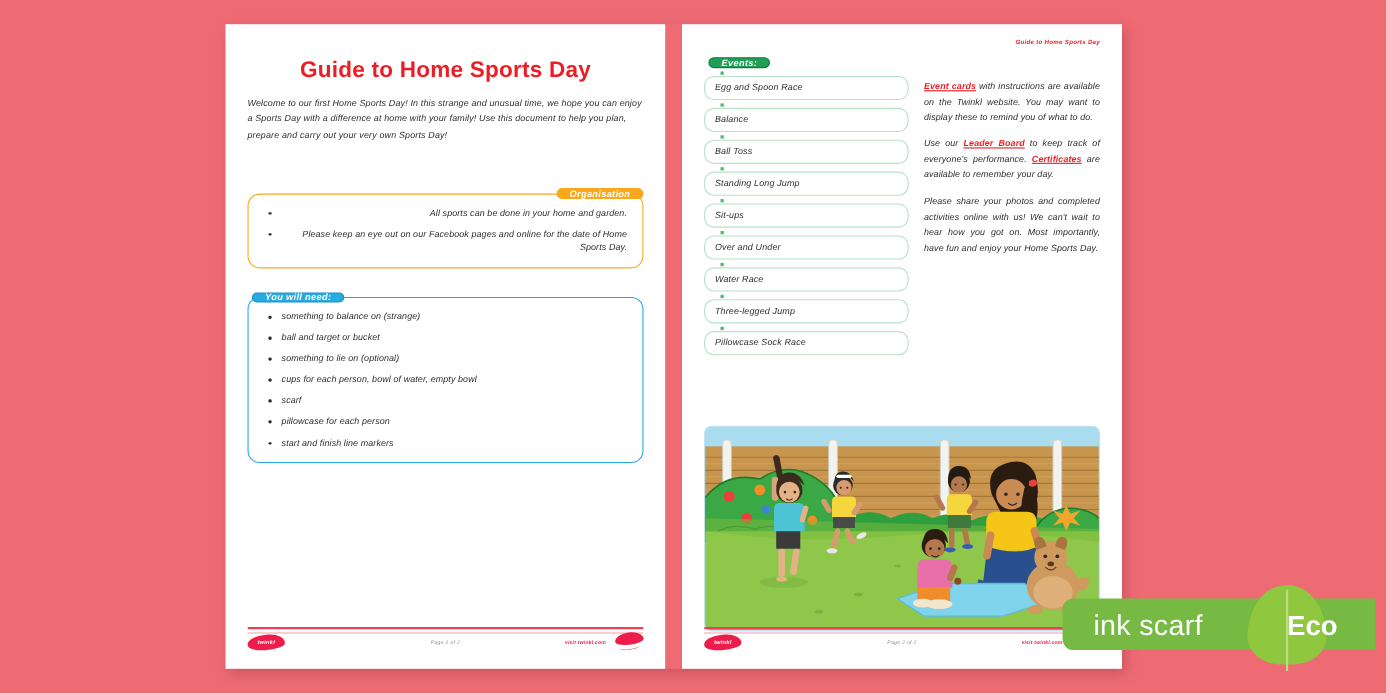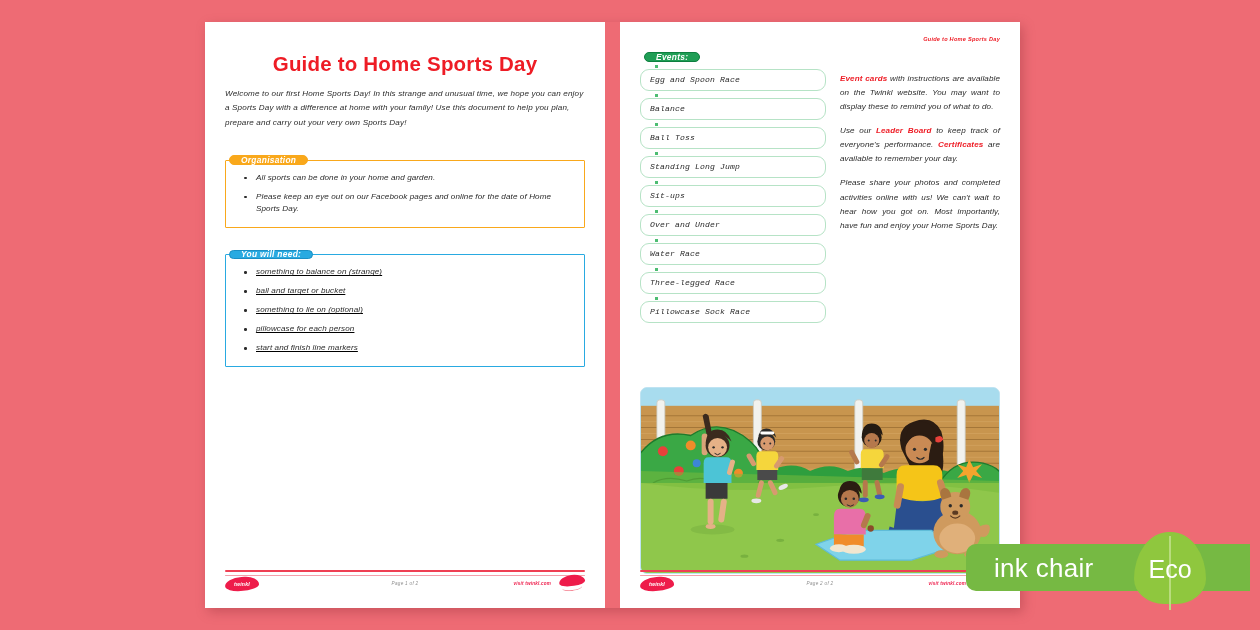--- a/index.html
+++ b/index.html
@@ -60,21 +60,21 @@
     border-radius: 8px;
     position: relative;
     z-index: 3;
     letter-spacing: .3px;
   }
   .tab.orange { background: #f9a81b; border: 1.4px solid #f9a81b; }
   .tab.blue   { background: #29aae1; border: 1.4px solid #1b8fc4; }
   .tab.green  { background: #1f9e55; border: 1.6px solid #0e7f40; }
 
   .panel {
-    border-radius: 1px;
+    border-radius: 11px;
     background: #fff;
     margin-top: -5px;
     position: relative;
     z-index: 1;
     padding: 11px 14px 11px 16px;
   }
   .panel.orange { border: 1.4px solid #f9a81b; }
   .panel.blue   { border: 1.4px solid #29aae1; }
 
   ul.bul { list-style: none; }
@@ -90,38 +90,38 @@
   }
   ul.bul li:last-child { margin-bottom: 0; }
   ul.bul li::before {
     content: "";
     position: absolute;
     left: 2px; top: 5px;
     width: 2.6px; height: 2.6px;
     border-radius: 50%;
     background: #2b2b2b;
   }
-  .sec-gap-1 { margin-top: 25px; }
-  .sec-gap-2 { margin-top: 22px; text-decoration: underline; }
+  .sec-gap-1 { margin-top: 41px; text-align: right; }
+  .sec-gap-2 { margin-top: 22px; }
 
   
   .page-header {
     position: absolute;
     right: 20px; top: 14px;
     color: #ee1c25;
     font-size: 5.6px;
     font-weight: bold;
     font-style: italic;
     letter-spacing: .25px;
   }
   .right-cols { display: flex; gap: 14px; padding-top: 14px; }
   .col-events { width: 186px; }
   .col-text   { width: 160px; padding-top: 20px; }
 
-  .event-list { margin-top: 0; font-family: Liberation Mono, monospace; }
+  .event-list { margin-top: 0; }
   .event-item {
     border: 1.3px solid #b6e3c6;
     border-radius: 9px;
     font-size: 8.1px;
     font-style: italic;
     color: #2b2b2b;
     padding: 5px 9px 5.5px 9px;
     margin-top: 7.5px;
     position: relative;
     background: #fff;
@@ -138,21 +138,21 @@
 
   .body-text {
     font-size: 8.1px;
     line-height: 1.74;
     font-style: italic;
     color: #2b2b2b;
     text-align: justify;
     margin-bottom: 10px;
     letter-spacing: .1px;
   }
-  .body-text .hl { color: #ee1c25; font-weight: bold; font-style: italic; }
+  .body-text .hl { color: #ee1c25; font-weight: bold; font-style: italic; text-decoration: underline; }
 
   
   .illus {
     position: absolute;
     left: 20px; bottom: 34px;
     width: 360px; height: 187px;
     border: 1.6px solid #bfe3f2;
     border-radius: 7px;
     overflow: hidden;
     background: #a8dced;
@@ -251,25 +251,25 @@
     border-radius: 58% 58% 50% 50% / 78% 78% 42% 42%;
   }
   .eco .leaf .vein {
     position: absolute;
     left: 50%; top: 4px; bottom: -6px;
     width: 2px; margin-left: -1px;
     background: #b9dc7e;
   }
   .eco .eco-label {
     position: absolute;
-    left: 168px; top: 22px;
+    left: 191px; top: 22px;
     width: 72px; text-align: center;
     color: #fff;
     font-size: 25px;
-    font-weight: normal;
+    font-weight: bold;
   }
 </style>
 </head>
 <body>
 
 <div class="spread">
 
   <div class="page left">
     <div class="page-inner">
 
@@ -291,20 +291,22 @@
 
       <div class="sec-gap-2">
         <div style="padding-left:4px;line-height:0;">
           <span class="tab blue">You will need:</span>
         </div>
         <div class="panel blue">
           <ul class="bul">
             <li>something to balance on (strange)</li>
             <li>ball and target or bucket</li>
             <li>something to lie on (optional)</li>
+            <li>cups for each person, bowl of water, empty bowl</li>
+            <li>scarf</li>
             <li>pillowcase for each person</li>
             <li>start and finish line markers</li>
           </ul>
         </div>
       </div>
 
     </div>
 
     <div class="footer">
       <div class="rule"></div>
@@ -336,21 +338,21 @@
             <span class="tab green">Events:</span>
           </div>
           <div class="event-list">
             <div class="event-item">Egg and Spoon Race</div>
             <div class="event-item">Balance</div>
             <div class="event-item">Ball Toss</div>
             <div class="event-item">Standing Long Jump</div>
             <div class="event-item">Sit-ups</div>
             <div class="event-item">Over and Under</div>
             <div class="event-item">Water Race</div>
-            <div class="event-item">Three-legged Race</div>
+            <div class="event-item">Three-legged Jump</div>
             <div class="event-item">Pillowcase Sock Race</div>
           </div>
         </div>
 
         <div class="col-text">
 
           <p class="body-text">
             <span class="hl">Event cards</span><span> with instructions are available on the Twinkl website. You may want to display these to remind you of what to do.</span>
           </p>
 
@@ -534,19 +536,19 @@
       <div class="lips">
         <div class="l1"></div>
           <div class="l2"></div>
       </div>
     </div>
   </div>
 </div>
 
 <div class="eco">
   <div class="bar"></div>
-  <div class="bar-label">ink chair</div>
+  <div class="bar-label">ink scarf</div>
   <div class="leaf">
     <div class="shape"></div>
     <div class="vein"></div>
   </div>
   <div class="eco-label">Eco</div>
 </div>
 
 </body></html>

